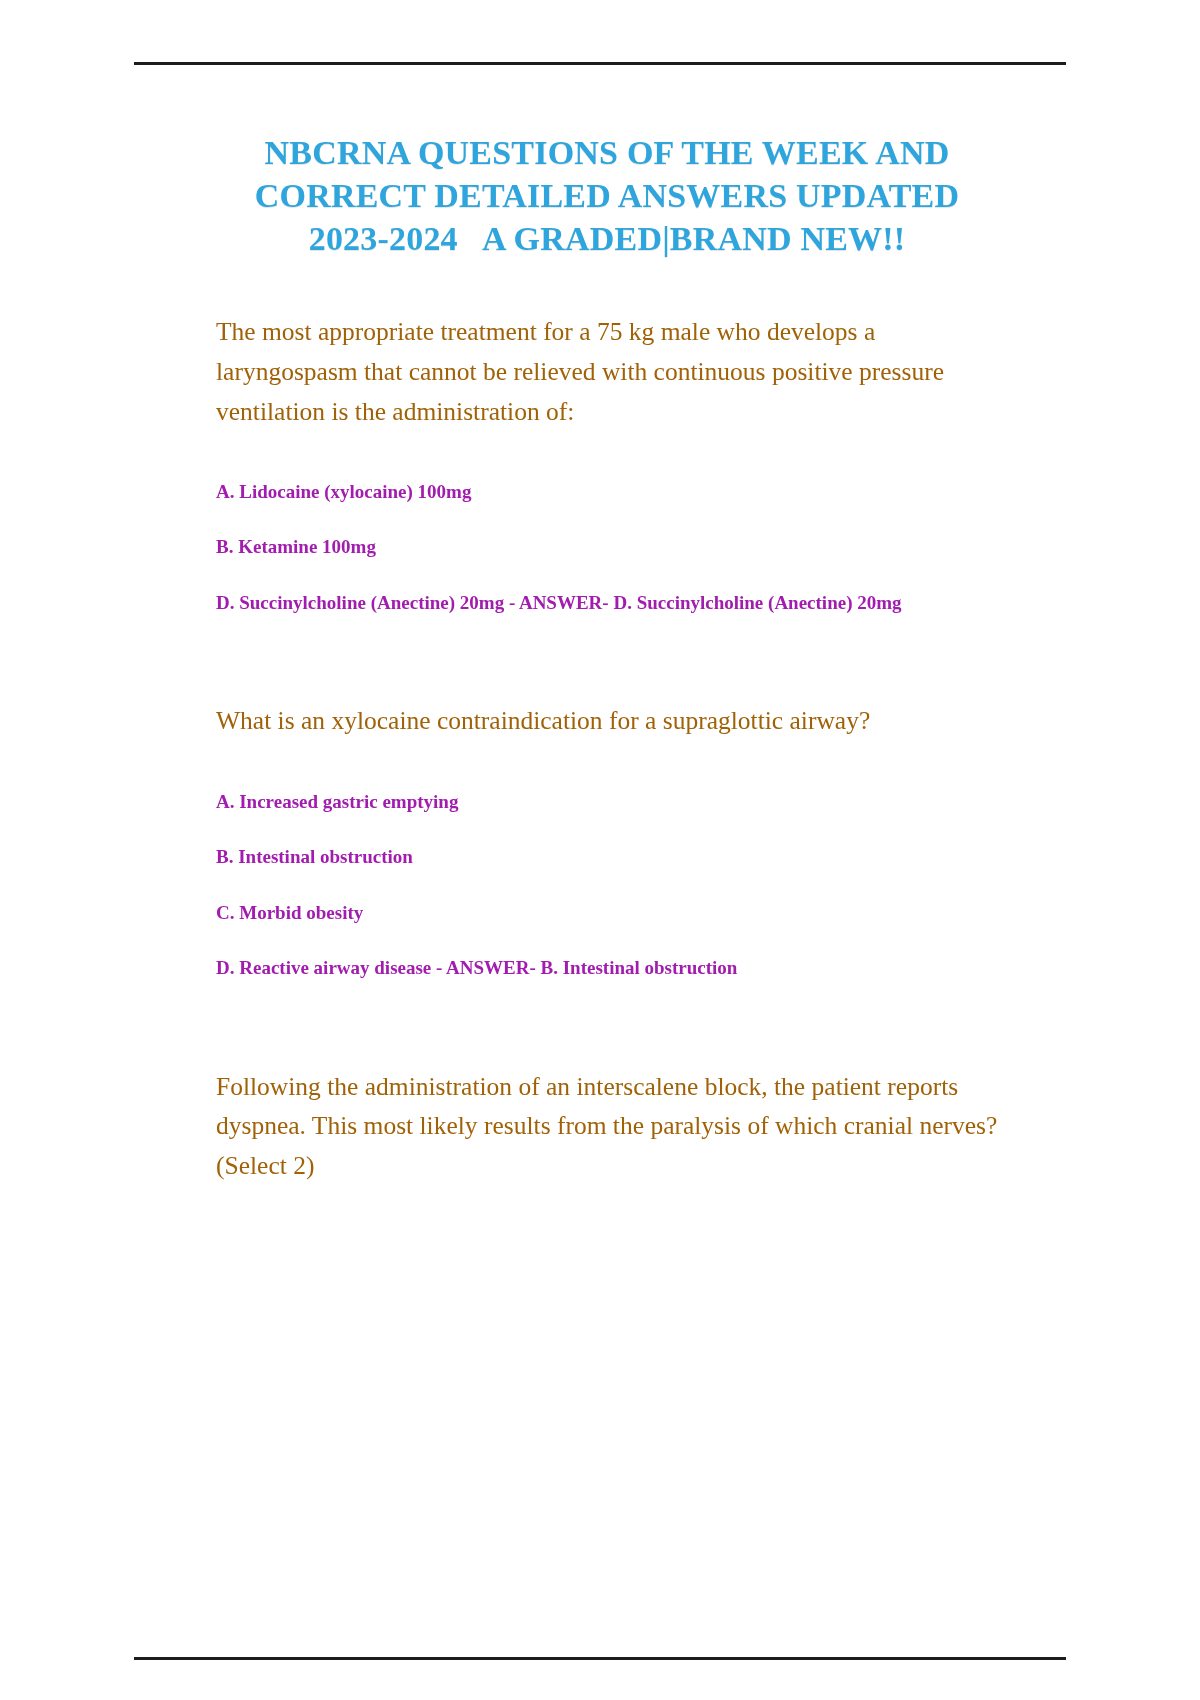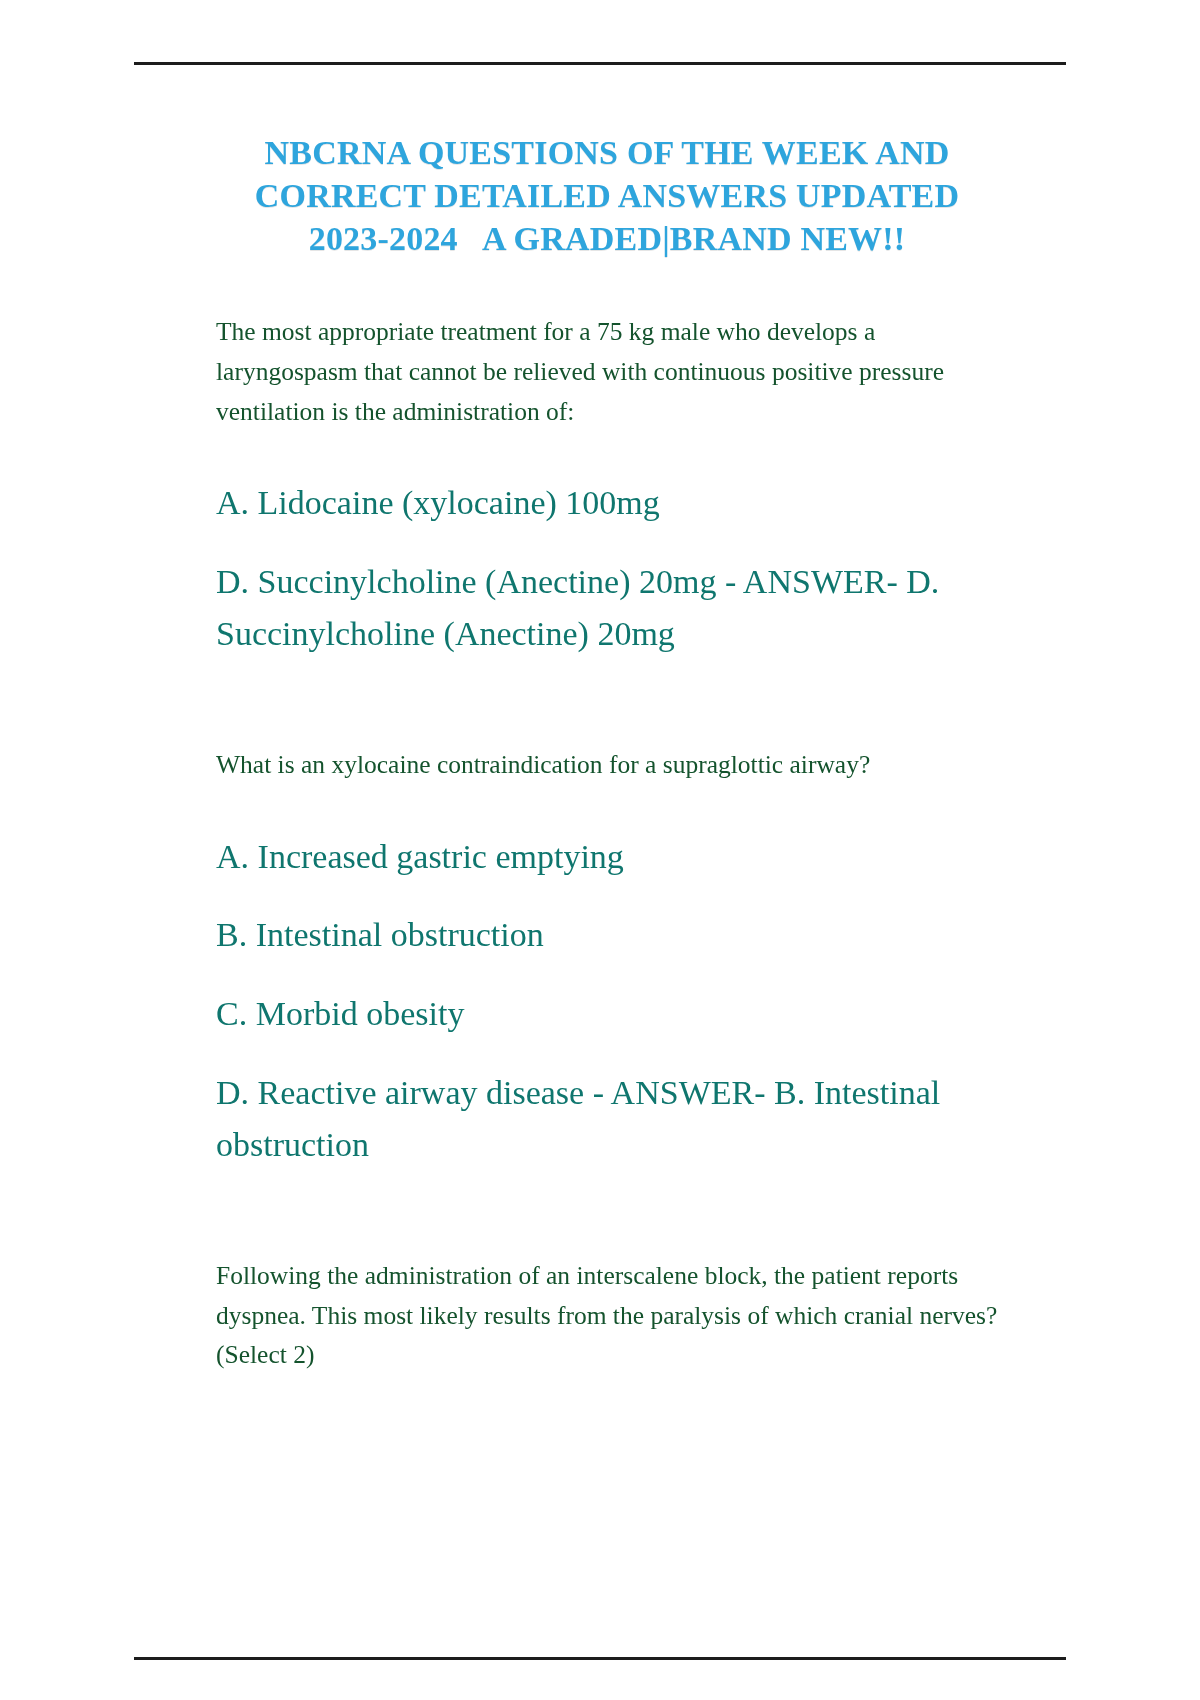--- a/index.html
+++ b/index.html
@@ -45,52 +45,54 @@
     line-height: 1.26;
     letter-spacing: 0.2px;
     margin: 0 0 52px 0;
     padding: 0 22px;
     text-shadow: 0 1px 0 rgba(0,0,0,0.10);
   }
   .doc-title .tline { display: block; white-space: pre; }
 
   
   .para {
-    color: #14532d;
+    color: #a16207;
     font-size: 25.5px;
     line-height: 1.55;
     margin: 0 0 26px 0;
     text-align: left;
   }
   .para.q { margin-bottom: 46px; }
   .choice {
-    color: #0f766e;
-    font-size: 34px;
+    color: #a21caf;
+    font-size: 19px;
     line-height: 1.55;
     margin: 0 0 26px 0;
+    font-weight: bold;
   }
   .block-gap-lg { height: 58px; }
 </style>
 </head>
 <body>
 
 <div class="page">
 
   <div class="rule rule-top"></div>
 
   <div class="content">
 
     <h1 class="doc-title">
       <span class="tline">NBCRNA QUESTIONS OF THE WEEK AND</span>
       <span class="tline">CORRECT DETAILED ANSWERS UPDATED</span>
       <span class="tline">2023-2024   A GRADED|BRAND NEW!!</span>
     </h1>
 
     <p class="para q">The most appropriate treatment for a 75 kg male who develops a laryngospasm that cannot be relieved with continuous positive pressure ventilation is the administration of:</p>
     <p class="choice">A. Lidocaine (xylocaine) 100mg</p>
+    <p class="choice">B. Ketamine 100mg</p>
     <p class="choice">D. Succinylcholine (Anectine) 20mg - ANSWER- D. Succinylcholine (Anectine) 20mg</p>
 
     <div class="block-gap-lg"></div>
 
     <p class="para q">What is an xylocaine contraindication for a supraglottic airway?</p>
     <p class="choice">A. Increased gastric emptying</p>
     <p class="choice">B. Intestinal obstruction</p>
     <p class="choice">C. Morbid obesity</p>
     <p class="choice">D. Reactive airway disease - ANSWER- B. Intestinal obstruction</p>
 

